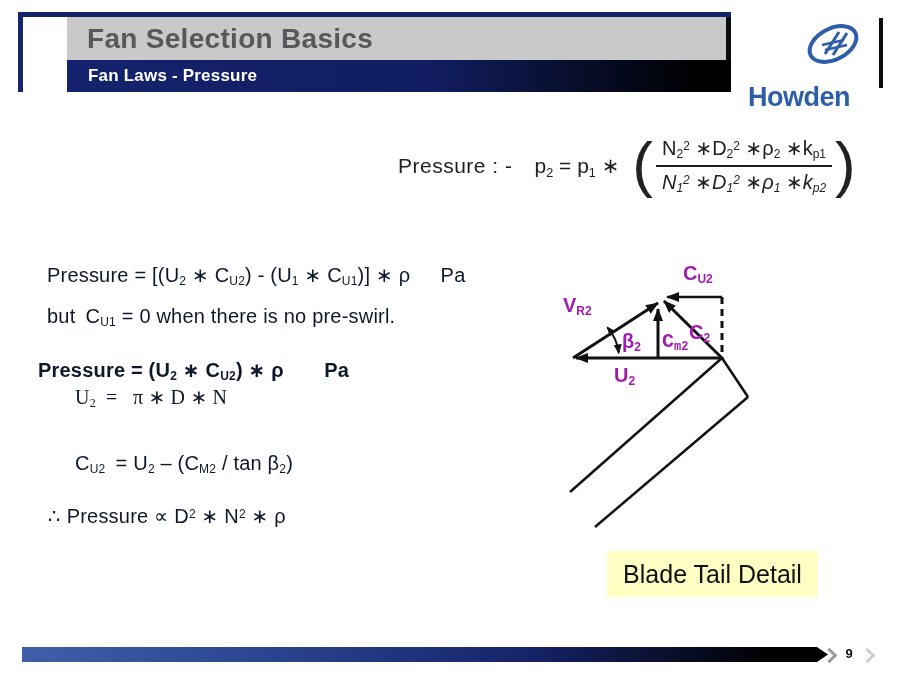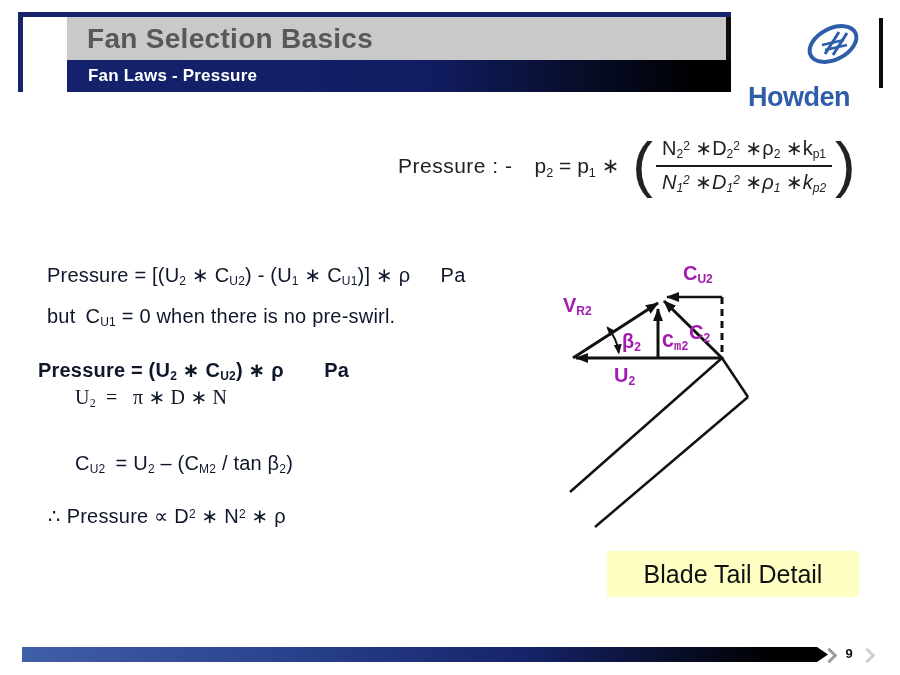--- a/index.html
+++ b/index.html
@@ -56,21 +56,21 @@
   .dlabel{position:absolute;font-weight:bold;font-size:20px;color:#a21caf;
           white-space:nowrap;line-height:1;}
   #lbl-cu2{left:133px;top:8px;}
   #lbl-vr2{left:13px;top:40px;}
   #lbl-c2{left:139px;top:67px;}
   #lbl-cm2{left:112px;top:77px;font-family:Liberation Mono, monospace;}
   #lbl-beta2{left:72px;top:76px;}
   #lbl-u2{left:64px;top:110px;}
 
   
-  #caption{left:607px;top:551px;width:252px;height:46px;background:var(--yellow);
+  #caption{left:607px;top:551px;width:211px;height:46px;background:var(--yellow);
            display:flex;align-items:center;justify-content:center;font-size:25px;color:#111;}
 
   
   #footer-bar{left:22px;top:647px;width:806px;height:15px;
       background:linear-gradient(90deg,#415ea8 0%,#2b4590 30%,#16246b 62%,#000 93%);
       clip-path:polygon(0 0,calc(100% - 11px) 0,100% 50%,calc(100% - 11px) 100%,0 100%);}
   .chev{position:absolute;width:8px;height:8px;border-top:3px solid;border-right:3px solid;
         transform:rotate(45deg);}
   #chev1{left:824px;top:650px;border-color:#9a9a9a;}
   #chev2{left:862px;top:650px;border-color:#cfcfcf;}

